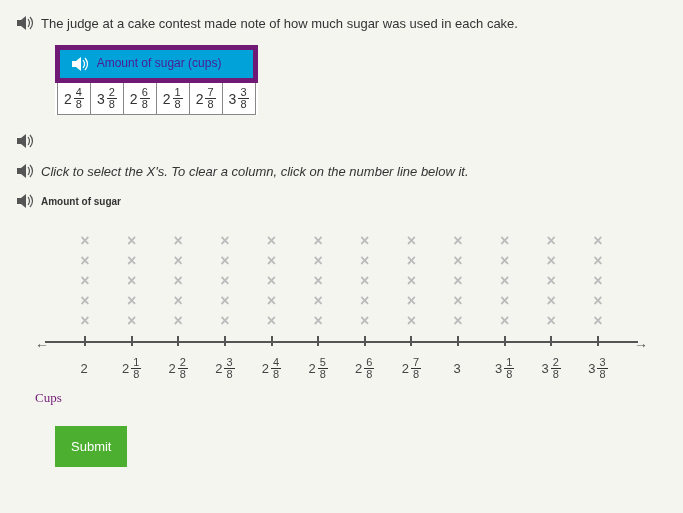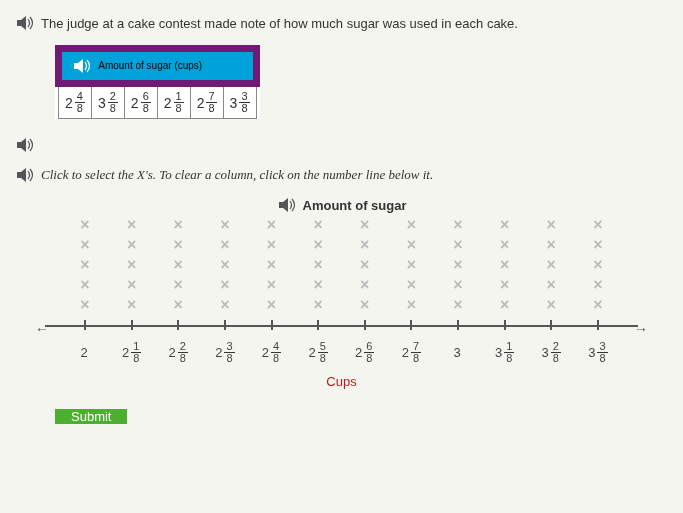--- a/index.html
+++ b/index.html
@@ -21,35 +21,35 @@
       vertical-align: middle;
     }
     .speaker-icon svg { width: 20px; height: 16px; }
     .prompt-line {
       font-size: 13px;
       margin-bottom: 14px;
       display: flex;
       align-items: flex-end;
     }
     .prompt-text { display: inline; }
-    .italic { font-style: italic; font-family: Liberation Serif, serif; }
+    .italic { font-style: italic; }
     
     .data-table {
       border-collapse: collapse;
       margin: 0 0 18px 40px;
       background: white;
     }
     .data-table th {
       background: #00a3d9;
-      color: #000000;
+      color: #4c1d95;
       padding: 6px 10px;
       font-weight: normal;
-      font-size: 10px;
+      font-size: 12px;
       text-align: left;
-      border: 7px solid #701a75;
+      border: 5px solid #701a75;
     }
     .data-table th .speaker-icon { margin-right: 4px; }
     .data-table td {
       border: 1px solid #888;
       padding: 4px 6px;
       text-align: center;
       font-size: 14px;
       vertical-align: middle;
     }
     .mixed { display: inline-flex; align-items: center; }
@@ -61,25 +61,25 @@
       line-height: 1;
       vertical-align: middle;
     }
     .frac .num { border-bottom: 1px solid #333; padding: 0 2px; }
     .frac .den { padding: 0 2px; }
     
     .plot-section { margin-top: 6px; }
     .plot-title {
       text-align: center;
       font-weight: bold;
-      font-size: 13px;
-      margin-bottom: 2px;
+      font-size: 10px;
+      margin-bottom: 22px;
       display: flex;
       align-items: center;
-      justify-content: center;
+      justify-content: flex-start;
     }
     .plot-area {
       position: relative;
       margin: 0 20px;
     }
     .columns {
       display: flex;
       justify-content: space-between;
       padding: 0 30px;
     }
@@ -152,30 +152,30 @@
     }
     .label {
       width: 40px;
       display: flex;
       justify-content: center;
       font-size: 13px;
       color: #444;
       cursor: pointer;
     }
     .axis-title {
-      text-align: center;
       font-size: 13px;
       margin-top: 10px;
-      color: #b91c1c;
+      color: #701a75;
+      font-family: Liberation Serif, serif;
     }
     .submit-btn {
       background: #4caf2f;
       color: white;
       border: none;
-      padding: 0 16px;
+      padding: 13px 16px;
       font-size: 13px;
       margin: 20px 0 0 40px;
       cursor: pointer;
     }
   </style>
 </head>
 <body>
 
 
 

